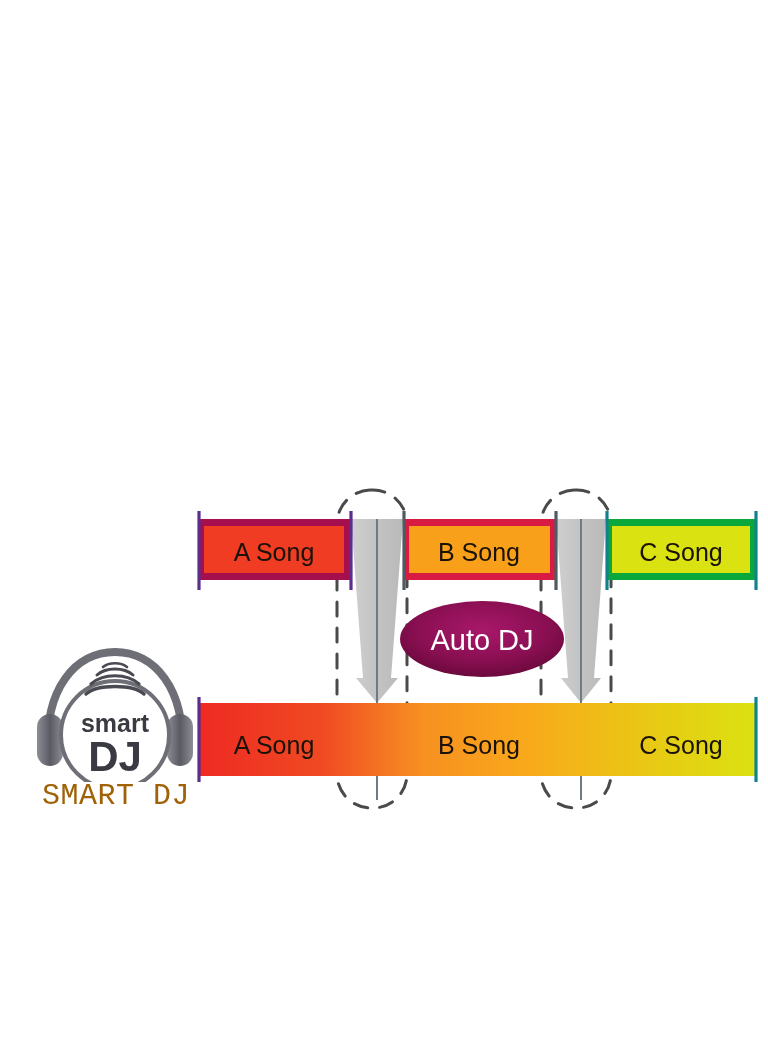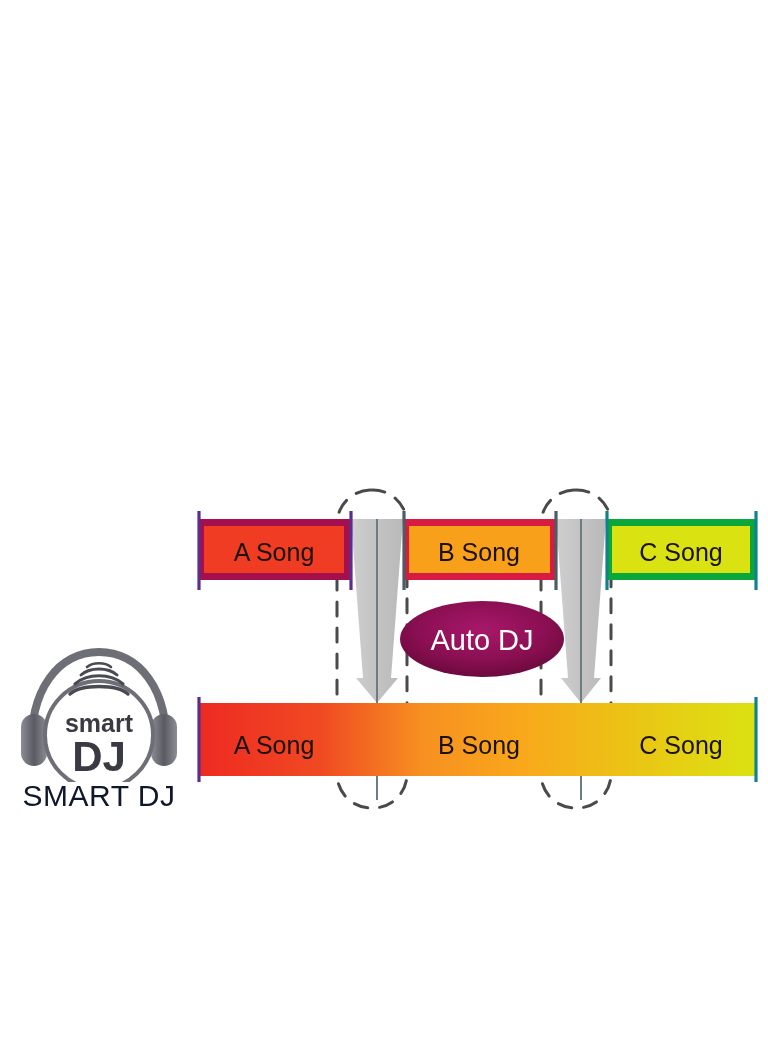--- a/index.html
+++ b/index.html
@@ -25,34 +25,34 @@
   
   #logo-block {
     position: absolute;
     left: 8px;
     top: 636px;
     width: 182px;
     height: 192px;
   }
   #logo-mark {
     position: absolute;
-    left: 0; top: 0;
+    left: 16px; top: 0;
     width: 182px;
     height: 146px;
   }
   #logo-wordmark {
     position: absolute;
     left: 0;
     top: 143px;
     width: 182px;
-    text-align: center;
-    font-family: Liberation Sans, sans-serif;
+    text-align: right;
+    font-family: Liberation Mono, monospace;
     font-size: 30px;
     letter-spacing: 0.5px;
-    color: #0f172a;
+    color: #a16207;
     font-weight: 400;
   }
 
   
   #diagram {
     position: absolute;
     left: 0;
     top: 0;
     width: 768px;
     height: 1037px;

